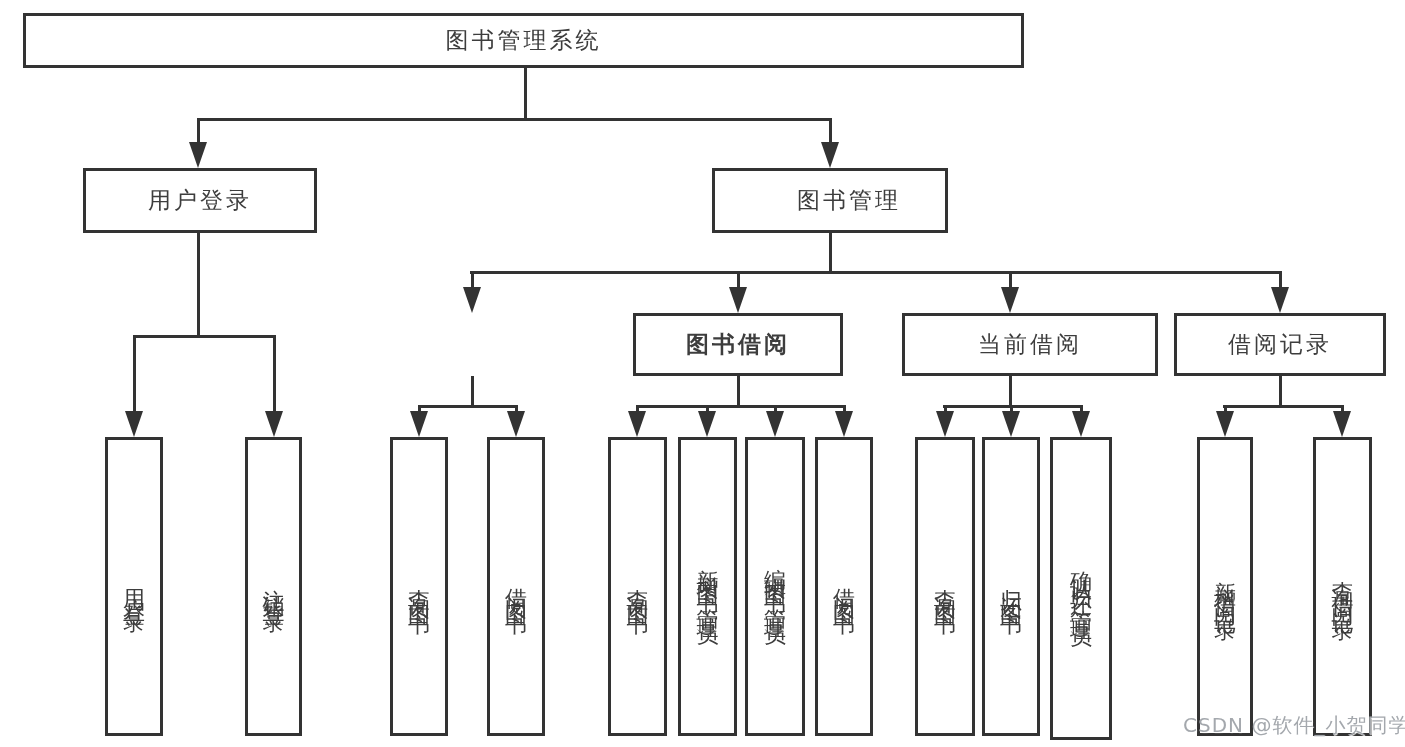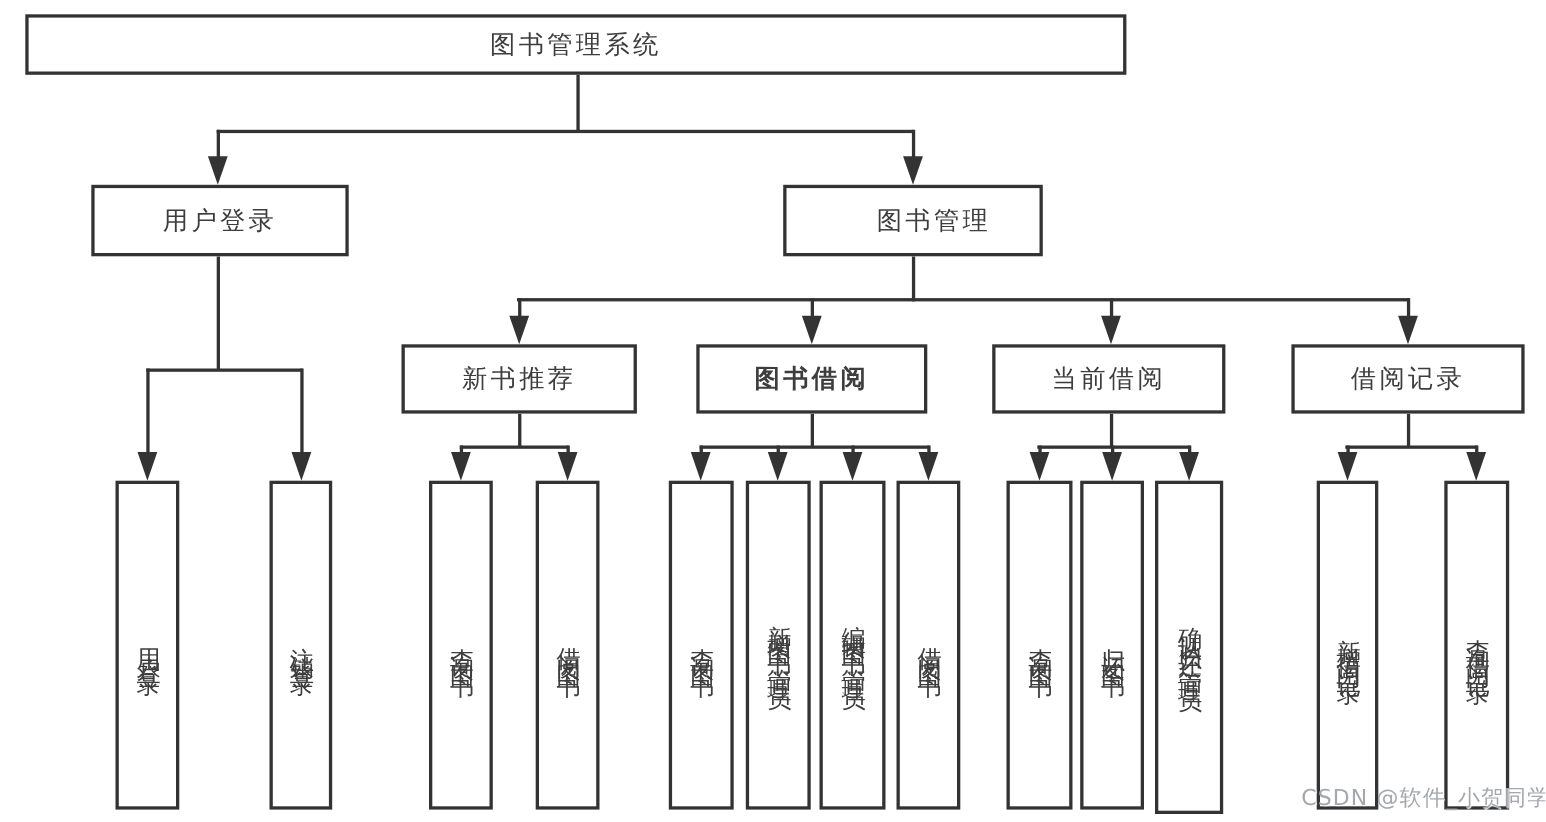--- a/index.html
+++ b/index.html
@@ -15,21 +15,21 @@
   .v{
     writing-mode:vertical-rl;text-orientation:mixed;
     font-size:22px;letter-spacing:8px;line-height:1;
   }
   
   .n-root       {left:23px;  top:13px;  width:1001px;height:55px;}
   .n-user-login {left:83px;  top:168px; width:234px; height:65px;}
   .n-book-mgmt  {left:712px; top:168px; width:236px; height:65px;padding-left:38px;}
   .n-nbr        {left:365px; top:313px; width:214px; height:63px;}
   .n-bb         {left:633px; top:313px; width:210px; height:63px;font-weight:bold;}
-  .n-cb         {left:902px; top:313px; width:212px; height:63px;}
+  .n-cb         {left:902px; top:313px; width:256px; height:63px;}
   .n-br         {left:1174px;top:313px; width:212px; height:63px;}
   .n-login      {left:105px; top:437px; width:58px;  height:299px;}
   .n-logout     {left:245px; top:437px; width:57px;  height:299px;}
   .n-rec-q      {left:390px; top:437px; width:58px;  height:299px;}
   .n-rec-b      {left:487px; top:437px; width:58px;  height:299px;}
   .n-bb-q       {left:608px; top:437px; width:59px;  height:299px;}
   .n-bb-a       {left:678px; top:437px; width:59px;  height:299px;}
   .n-bb-e       {left:745px; top:437px; width:60px;  height:299px;}
   .n-bb-b       {left:815px; top:437px; width:58px;  height:299px;}
   .n-cb-q       {left:915px; top:437px; width:60px;  height:299px;}
@@ -108,21 +108,20 @@
       <div class="arrow" style="left: 1002px; top: 411px;"></div>
       <div class="arrow" style="left: 1072px; top: 411px;"></div>
       <div class="arrow" style="left: 1216px; top: 411px;"></div>
       <div class="arrow" style="left: 1333px; top: 411px;"></div>
     </div>
 
   <div class="node h n-root">图书管理系统</div>
   <div class="node h n-user-login">用户登录</div>
   <div class="node h n-book-mgmt">图书管理</div>
 
-  <div class="node h n-nbr">新书推荐</div>
   <div class="node h n-bb">图书借阅</div>
   <div class="node h n-cb">当前借阅</div>
   <div class="node h n-br">借阅记录</div>
 
   <div class="node v n-login">用户登录</div>
   <div class="node v n-logout">注销登录</div>
 
   <div class="node v n-rec-q">查询图书</div>
   <div class="node v n-rec-b">借阅图书</div>
 

